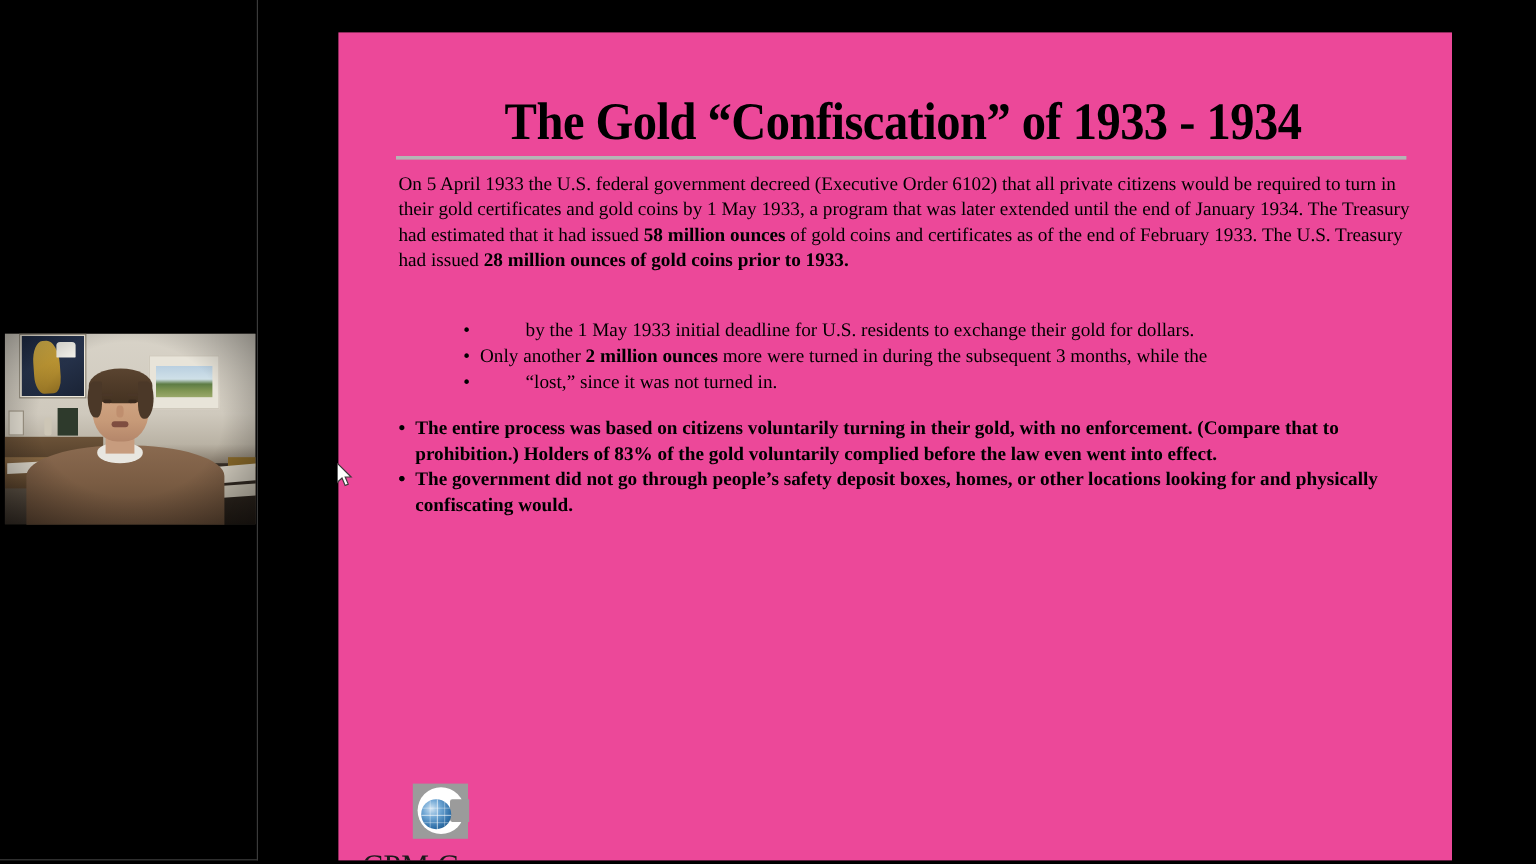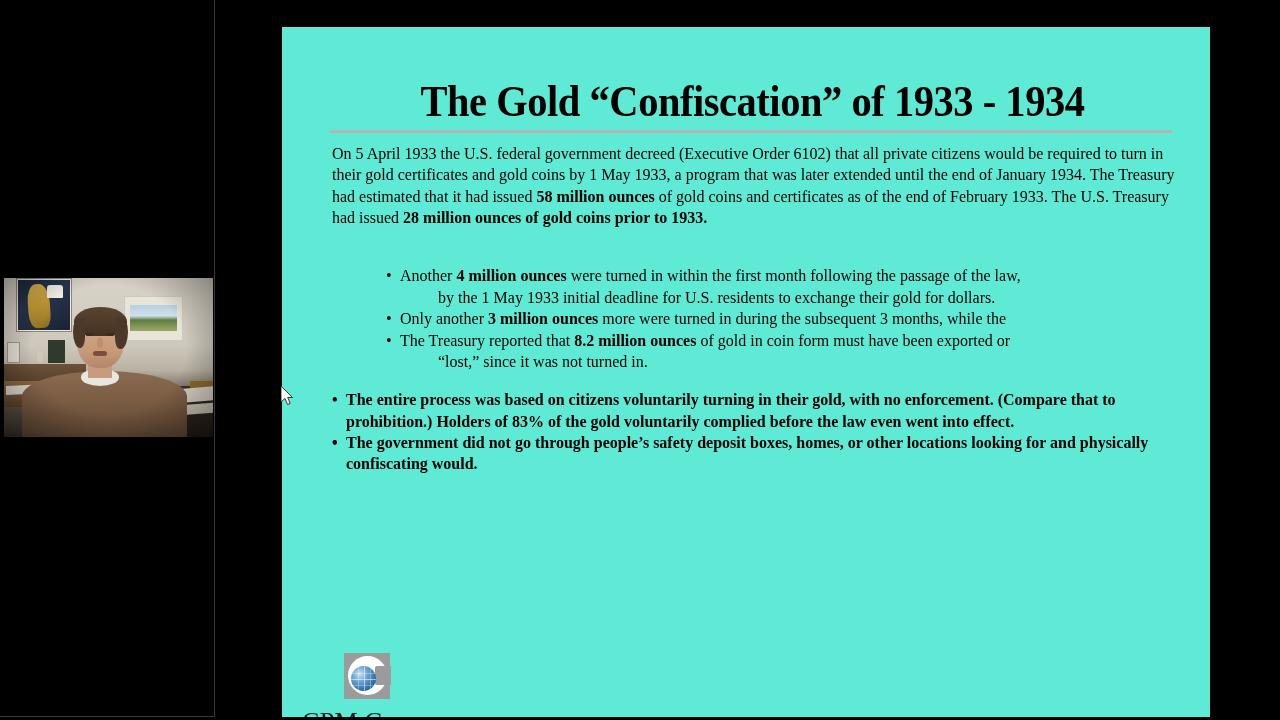--- a/index.html
+++ b/index.html
@@ -145,21 +145,21 @@
     background:#bf8e6e; border-radius:40%;
   }
   .vf-vignette {
     position:absolute; inset:0;
     background:radial-gradient(ellipse at 50% 45%, rgba(0,0,0,0) 52%, rgba(0,0,0,0.45) 100%);
   }
 
   
   #slide {
     position:absolute; left:282px; top:27px; width:928px; height:690px;
-    background:#5eead4; overflow:hidden;
+    background:#ec4899; overflow:hidden;
   }
   .slide-inner { position:relative; width:100%; height:100%; padding:0; }
 
   #slide-title {
     position:absolute; left:48px; top:52px; width:845px;
     text-align:center;
     font-family:"Liberation Serif", serif;
     font-weight:bold; font-size:44px; line-height:1.05;
     letter-spacing:-0.5px;
     color:#000;
@@ -289,32 +289,30 @@
 
         <div class="p-spacer"></div>
 
 
         <div class="bullet-spacer"></div>
 
         <div class="bullets">
 
           <div class="bullet-row">
             <span class="b-mark">•</span>
-            <span class="bullet-text"><span>Another </span><b>4 million ounces</b><span> were turned in within the first month following the passage of the law,</span></span>
             <span class="bullet-cont">by the 1 May 1933 initial deadline for U.S. residents to exchange their gold for dollars.</span>
           </div>
 
           <div class="bullet-row">
             <span class="b-mark">•</span>
-            <span class="bullet-text"><span>Only another </span><b>3 million ounces</b><span> more were turned in during the subsequent 3 months, while the</span></span>
+            <span class="bullet-text"><span>Only another </span><b>2 million ounces</b><span> more were turned in during the subsequent 3 months, while the</span></span>
           </div>
 
           <div class="bullet-row">
             <span class="b-mark">•</span>
-            <span class="bullet-text"><span>The Treasury reported that </span><b>8.2 million ounces</b><span> of gold in coin form must have been exported or</span></span>
             <span class="bullet-cont">“lost,” since it was not turned in.</span>
           </div>
 
         </div>
 
         <div class="bold-bullets">
 
           <div class="bb-row">
             <span class="b-mark">•</span>
             <span>The entire process was  based on citizens voluntarily turning in their gold, with no enforcement. (Compare that to prohibition.)  Holders of 83% of the gold voluntarily complied before the law even went into effect.</span>

